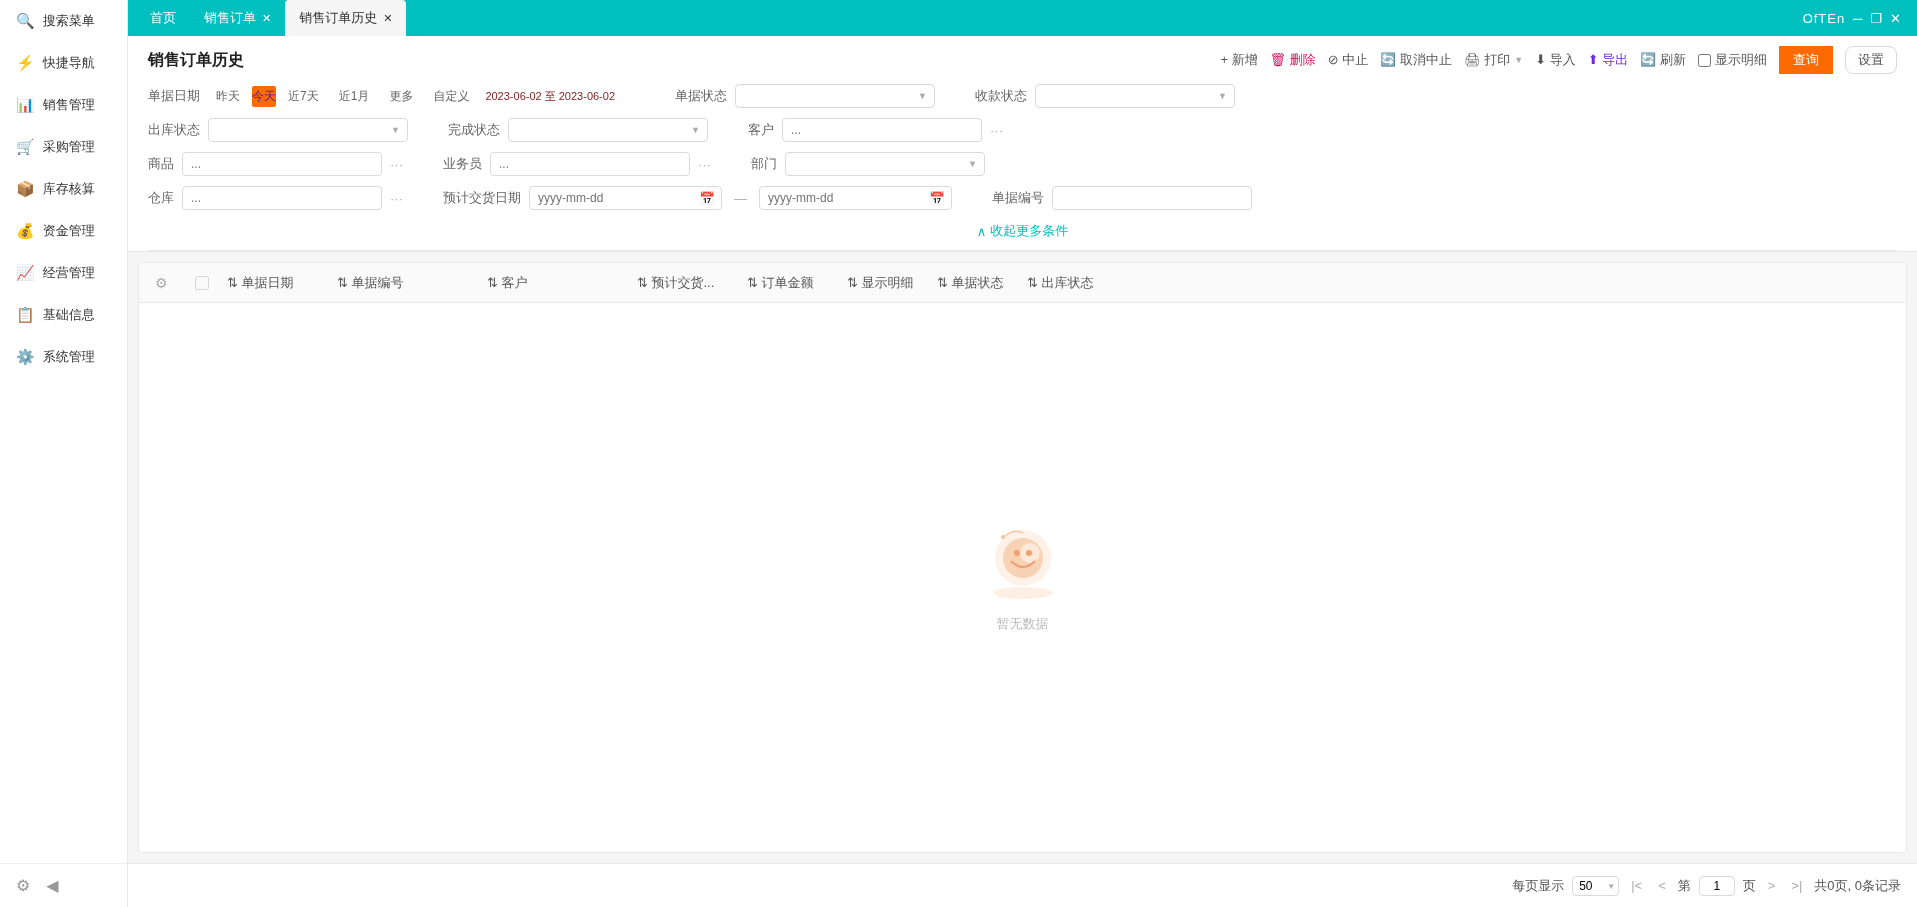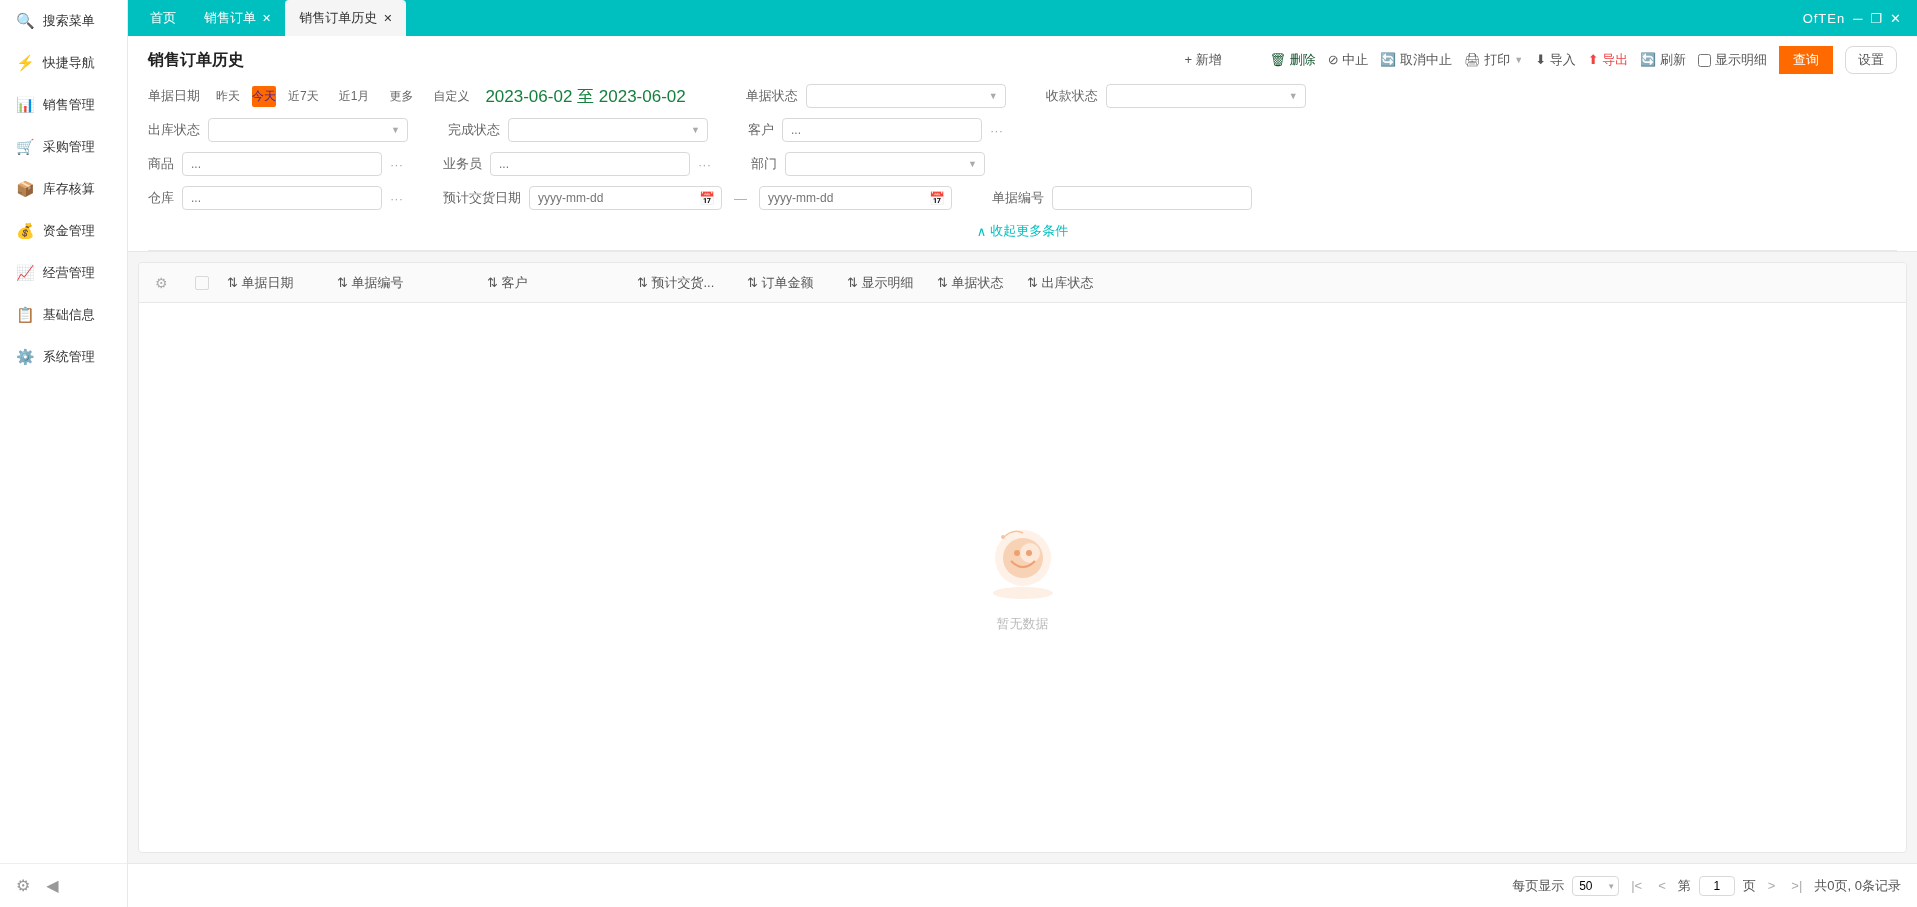--- a/index.html
+++ b/index.html
@@ -203,22 +203,22 @@
       border-radius: 10px;
       font-size: 12px;
       cursor: pointer;
       color: #666;
     }
     .chip.active {
       background: #ff6a00;
       color: #fff;
     }
     .date-range-text {
-      font-size: 17px;
-      color: #15803d;
+      font-size: 11px;
+      color: #7f1d1d;
     }
     .more-dots {
       color: #aaa;
       cursor: pointer;
       font-size: 13px;
     }
     .date-input {
       border: 1px solid #d9d9d9;
       border-radius: 4px;
       padding: 4px 28px 4px 8px;
@@ -440,37 +440,37 @@
 
   <div class="content">
 
     <div class="page-header">
       <div class="page-title-row">
         <span class="page-title">销售订单历史</span>
         <div class="toolbar">
           <button class="toolbar-btn" style="background:none;border:none;cursor:pointer;display:flex;align-items:center;gap:4px;color:#555;font-size:12px;">
             <span>+ 新增</span>
           </button>
-          <button class="toolbar-btn" style="background:none;border:none;cursor:pointer;display:flex;align-items:flex-start;gap:4px;color:#14532d;font-size:12px;margin-left:36px;">
+          <button class="toolbar-btn" style="background:none;border:none;cursor:pointer;display:flex;align-items:flex-start;gap:4px;color:#be185d;font-size:12px;">
             <span>🗑 删除</span>
           </button>
           <button class="toolbar-btn" style="background:none;border:none;cursor:pointer;display:flex;align-items:center;gap:4px;color:#555;font-size:12px;">
             <span>⊘ 中止</span>
           </button>
           <button class="toolbar-btn" style="background:none;border:none;cursor:pointer;display:flex;align-items:center;gap:4px;color:#555;font-size:12px;text-align:right;">
             <span>🔄 取消中止</span>
           </button>
           <button class="toolbar-btn" style="background:none;border:none;cursor:pointer;display:flex;align-items:center;gap:4px;color:#555;font-size:12px;">
             <span>🖨 打印</span>
             <span style="font-size:9px;color:#aaa;">▼</span>
           </button>
           <button class="toolbar-btn" style="background:none;border:none;cursor:pointer;display:flex;align-items:center;gap:4px;color:#555;font-size:12px;">
             <span>⬇ 导入</span>
           </button>
-          <button class="toolbar-btn" style="background:none;border:none;cursor:pointer;display:flex;align-items:center;gap:4px;color:#ef4444;font-size:12px;">
+          <button class="toolbar-btn" style="background:none;border:none;cursor:pointer;display:flex;align-items:center;gap:4px;color:#6d28d9;font-size:12px;">
             <span>⬆ 导出</span>
           </button>
           <button class="toolbar-btn" style="background:none;border:none;cursor:pointer;display:flex;align-items:center;gap:4px;color:#555;font-size:12px;">
             <span>🔄 刷新</span>
           </button>
           <label style="display:flex;align-items:center;gap:4px;font-size:12px;color:#555;cursor:pointer;">
             <input type="checkbox" style="width: 13px; height: 13px;">
             <span>显示明细</span>
           </label>
           <button class="toolbar-btn orange-btn">

